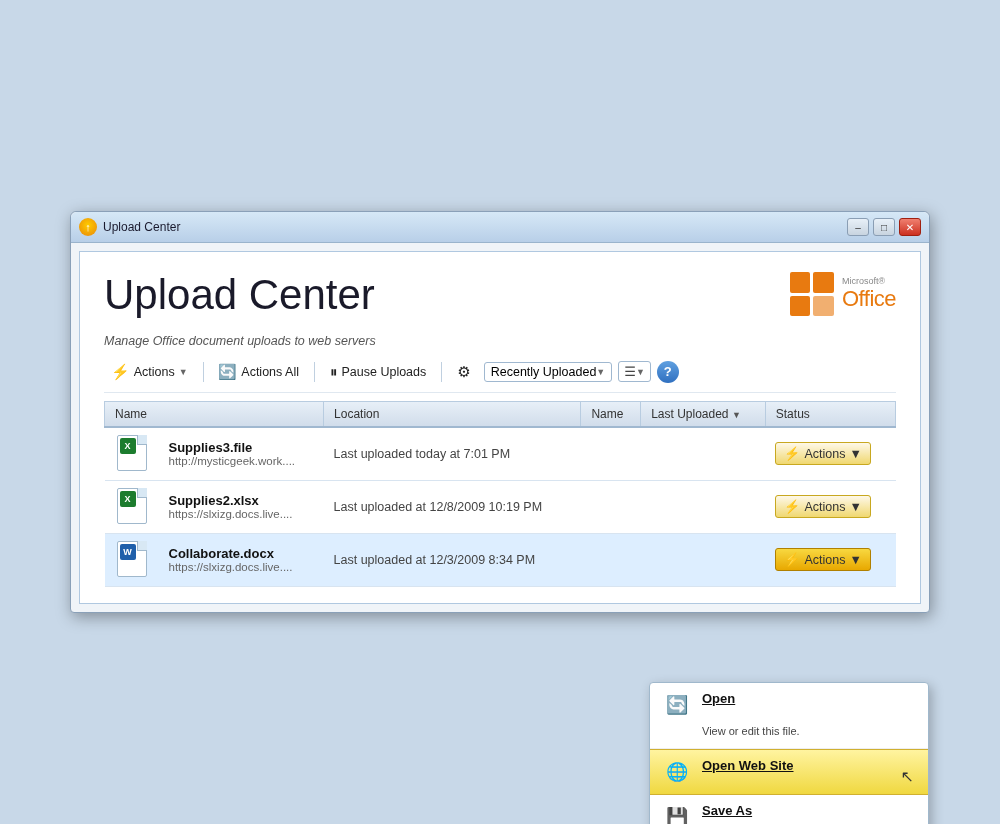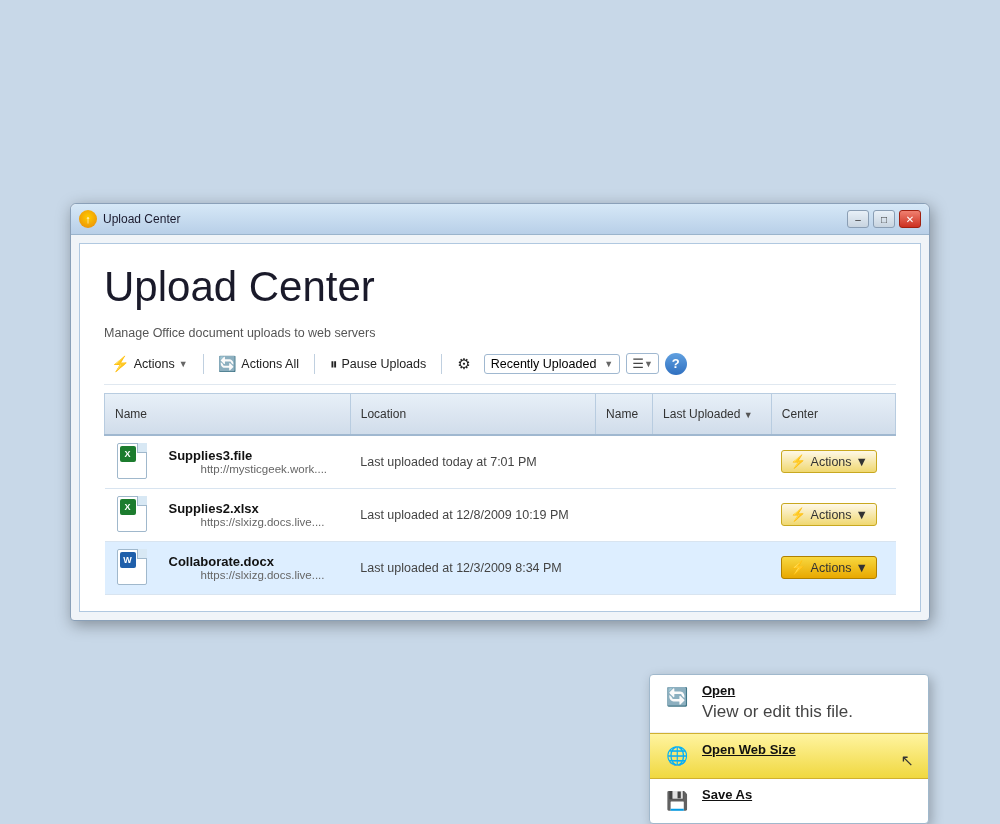--- a/index.html
+++ b/index.html
@@ -98,20 +98,21 @@
     .app-title-area h1 {
       font-size: 42px;
       font-weight: 300;
       color: #1a1a2a;
       line-height: 1.1;
     }
     .app-subtitle {
       color: #555;
       font-size: 12.5px;
       margin-top: 15px;
+      font-style: italic;
     }
     .office-logo {
       display: flex;
       align-items: center;
       gap: 8px;
     }
     .office-squares {
       display: grid;
       grid-template-columns: 1fr 1fr;
       gap: 3px;
@@ -176,21 +177,21 @@
       color: #666;
     }
 
     .filter-dropdown {
       display: flex;
       align-items: center;
       border: 1px solid #a0b8d0;
       border-radius: 3px;
       background: white;
       padding: 2px 6px;
-      gap: 8px;
+      gap: 0;
       cursor: pointer;
       font-size: 12.5px;
     }
     .view-btn {
       display: flex;
       align-items: center;
       border: 1px solid #a0b8d0;
       border-radius: 3px;
       background: white;
       padding: 2px 5px;
@@ -215,21 +216,21 @@
 
     
     .file-table {
       width: 100%;
       border-collapse: collapse;
     }
     .file-table thead tr {
       background: linear-gradient(to bottom, #e8f0f8, #d0dcea);
     }
     .file-table th {
-      padding: 13px 10px;
+      padding: 5px 10px;
       text-align: left;
       font-size: 12px;
       font-weight: normal;
       color: #333;
       border: 1px solid #b8cce0;
       border-bottom: 2px solid #a0b8d0;
     }
     .file-table th.sortable {
       cursor: pointer;
     }
@@ -304,21 +305,20 @@
     .badge-word { background: #1f5faa; }
 
     .file-name-cell .name {
       font-weight: bold;
       font-size: 13px;
       color: #111;
     }
     .file-name-cell .url {
       color: #666;
       font-size: 11.5px;
-      margin-left: 32px;
     }
     .location-cell {
       color: #444;
       font-size: 12px;
       margin-top: 32px;
     }
     .size-cell {
       color: #444;
       font-size: 12px;
     }
@@ -383,23 +383,23 @@
       justify-content: center;
       font-size: 18px;
     }
     .ctx-text .ctx-title {
       font-weight: bold;
       font-size: 13px;
       color: #111;
       text-decoration: underline;
     }
     .ctx-text .ctx-desc {
-      font-size: 17px;
+      font-size: 11px;
       color: #444;
-      margin-top: 2px;
+      margin-top: 18px;
       line-height: 1.4;
     }
   </style>
 </head>
 <body>
 
 <div class="window">
 
   <div class="title-bar">
     <div class="title-bar-left">
@@ -412,20 +412,32 @@
       <div class="tb-btn close">✕</div>
     </div>
   </div>
 
   <div class="window-content">
 
     <div class="app-header">
       <div class="app-title-area">
         <h1>Upload Center</h1>
         <div class="app-subtitle">Manage Office document uploads to web servers</div>
+      </div>
+      <div class="office-logo">
+        <div class="office-squares">
+          <div class="sq sq1"></div>
+          <div class="sq sq2"></div>
+          <div class="sq sq3"></div>
+          <div class="sq sq4"></div>
+        </div>
+        <div class="office-text">
+          <span class="office-microsoft">Microsoft®</span>
+          <span class="office-word">Office</span>
+        </div>
       </div>
     </div>
 
     <div class="toolbar">
       <button class="toolbar-btn">
         <span class="toolbar-icon">⚡</span>
         <span>Actions</span>
         <span class="dropdown-arrow">▼</span>
       </button>
       <div class="toolbar-separator"></div>
@@ -463,21 +475,21 @@
             <span>Location</span>
           </th>
           <th>
             <span>Name</span>
           </th>
           <th class="sortable">
             <span>Last Uploaded</span>
             <span class="sort-icon"> ▼</span>
           </th>
           <th>
-            <span>Center</span>
+            <span>Status</span>
           </th>
         </tr>
       </thead>
       <tbody>
 
         <tr class="file-row">
           <td class="file-icon-cell">
             <div class="file-icon">
               <div class="file-icon-body">
                 <div class="file-badge badge-excel">X</div>
@@ -556,21 +568,21 @@
         <div class="ctx-icon">🔄</div>
         <div class="ctx-text">
           <div class="ctx-title">Open</div>
           <div class="ctx-desc">View or edit this file.</div>
         </div>
       </div>
 
       <div class="ctx-item highlighted">
         <div class="ctx-icon">🌐</div>
         <div class="ctx-text">
-          <div class="ctx-title">Open Web Size</div>
+          <div class="ctx-title">Open Web Site</div>
         </div>
         <span style="margin-left:auto; font-size:16px; align-self:flex-end; color:#333;">↖</span>
       </div>
 
       <div class="ctx-item">
         <div class="ctx-icon">💾</div>
         <div class="ctx-text">
           <div class="ctx-title">Save As</div>
 
         </div>

